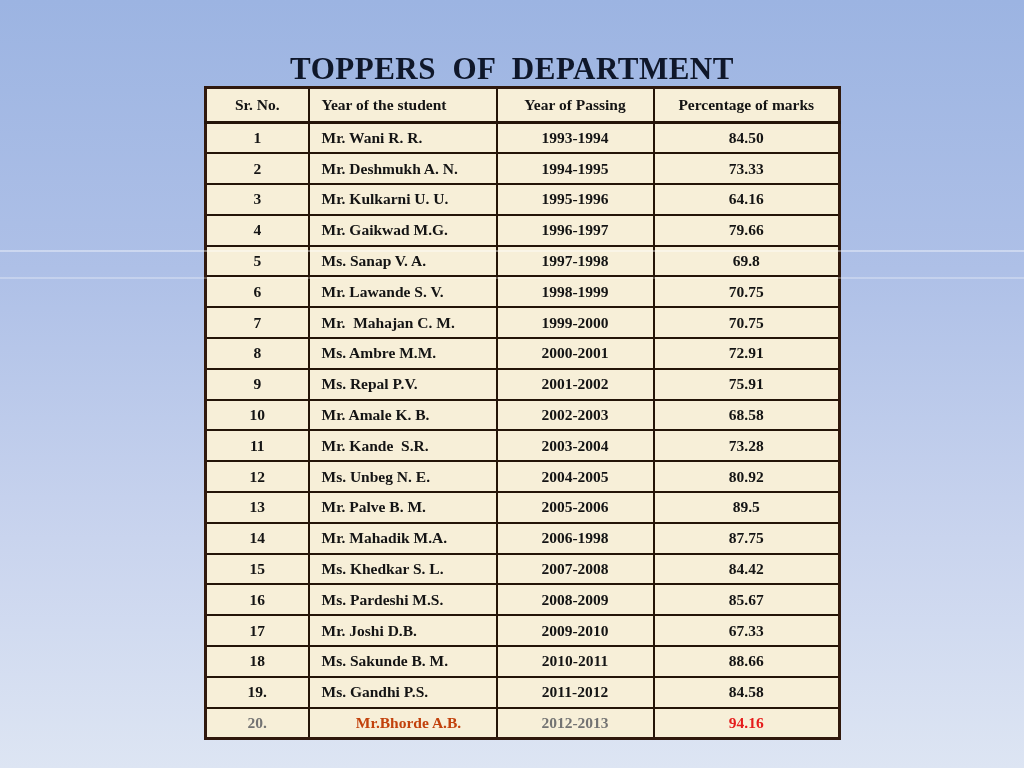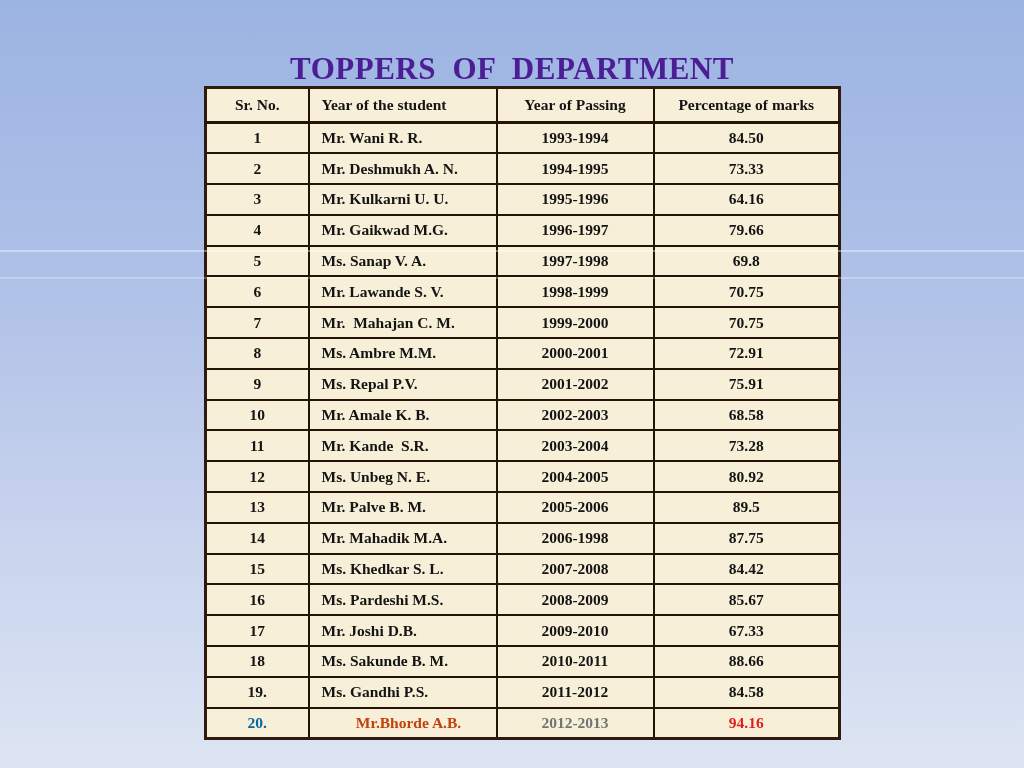--- a/index.html
+++ b/index.html
@@ -37,21 +37,21 @@
     position:absolute; left:0; width:1024px; pointer-events:none; z-index:5;
   }
   .artifact.a1 { top:250px; height:2px; background:rgba(255,255,255,0.38); }
   .artifact.a2 { top:277px; height:2px; background:rgba(255,255,255,0.28); }
 </style>
 </head>
 <body>
 
 <div class="slide">
 
-  <div class="title" style="color: #4c1d95;">TOPPERS  OF  DEPARTMENT</div>
+  <div class="title" style="color: #0f172a;">TOPPERS  OF  DEPARTMENT</div>
 
   <table class="toppers">
     <colgroup>
       <col style="width:103px">
       <col style="width:188px">
       <col style="width:157px">
       <col style="width:186px">
     </colgroup>
     <thead>
       <tr>
@@ -189,21 +189,21 @@
   </tr>
 
   <tr>
     <td class="c-sr">19.</td>
     <td class="c-name">Ms. Gandhi P.S.</td>
     <td class="c-year">2011-2012</td>
     <td class="c-pct">84.58</td>
   </tr>
 
   <tr style="color: rgb(229, 28, 28);">
-    <td class="c-sr" style="color: #0369a1;">20.</td>
+    <td class="c-sr" style="color: #737373;">20.</td>
     <td class="c-name" style="color: #c2410c; text-align: center;">Mr.Bhorde A.B.</td>
     <td class="c-year" style="color: #737373;">2012-2013</td>
     <td class="c-pct" style="color: rgb(229, 28, 28);">94.16</td>
   </tr>
 </tbody>
   </table>
 
   <div class="artifact a1"></div>
   <div class="artifact a2"></div>
 

